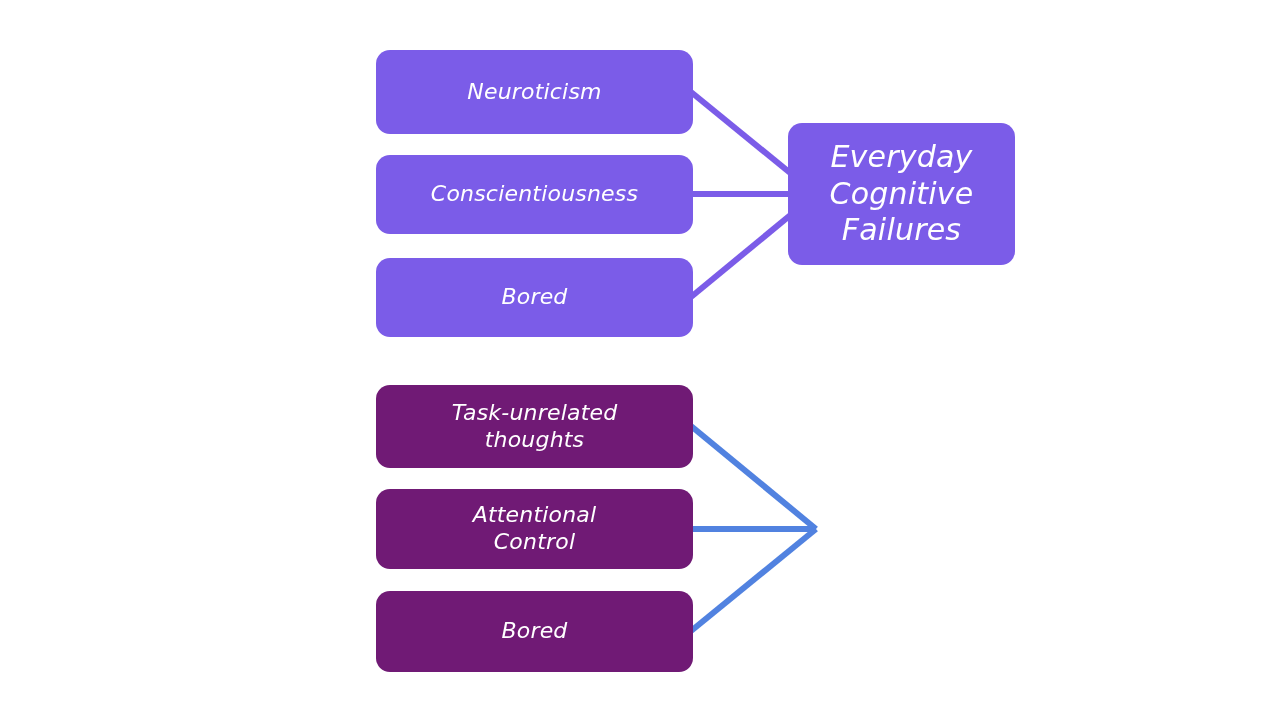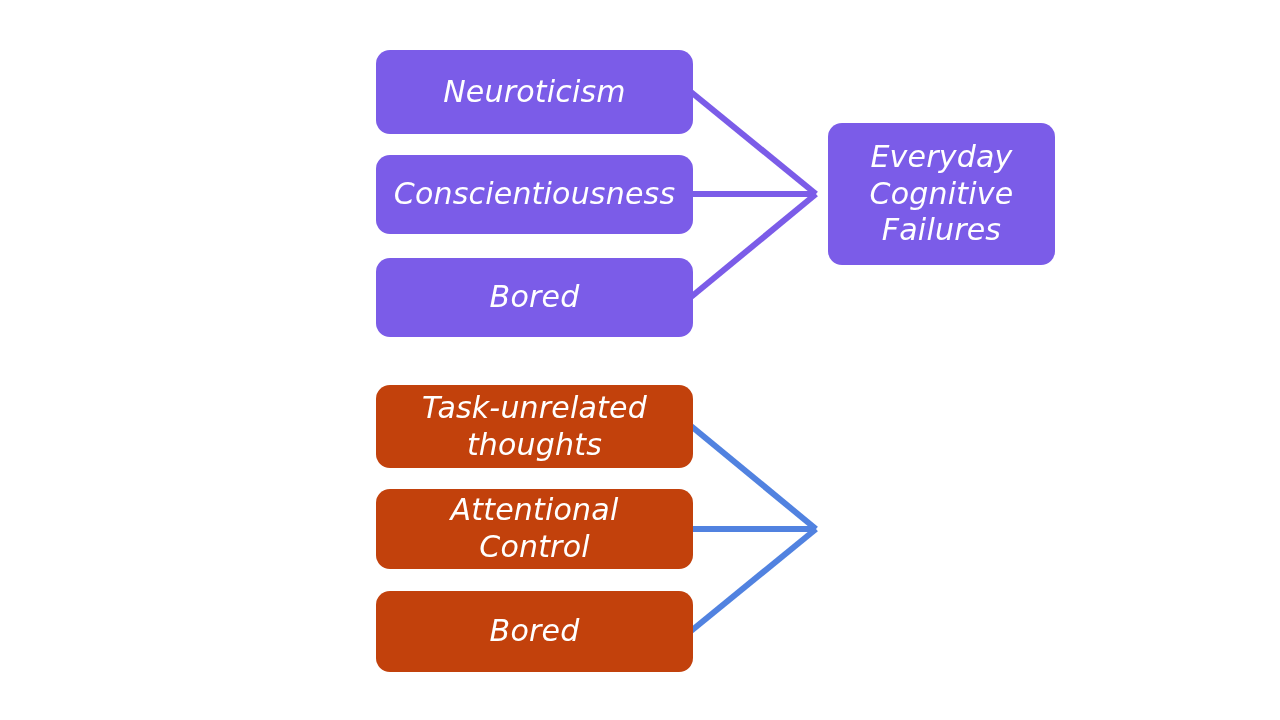--- a/index.html
+++ b/index.html
@@ -37,24 +37,24 @@
     font-weight: 400;
     letter-spacing: 0.2px;
     line-height: 1.22;
     padding: 2px 8px;
   }
   .node-label {
     display: block;
     width: 100%;
     white-space: pre-line;
   }
-  .src-node { font-size: 30px; justify-content: flex-end; }
+  .src-node { font-size: 22px; justify-content: flex-end; }
   .tgt-node { font-size: 30px; }
   .grp-purple { background: #7b5ce8; }
-  .grp-blue   { background: #c2410c; }
+  .grp-blue   { background: #701a75; }
 </style>
 </head>
 <body>
 
 <div id="canvas">
 
   <svg class="edge-layer" viewBox="0 0 1280 720" width="1280" height="720" aria-hidden="true">
     <g stroke="#7b5ce8" stroke-width="6" fill="none" stroke-linecap="butt">
       <line x1="691" y1="92" x2="816" y2="194"></line>
       <line x1="691" y1="194" x2="816" y2="194"></line>
@@ -75,21 +75,21 @@
   </div>
 
   <div class="node src-node grp-purple" style="left:376px; top:155px; width:317px; height:79px;">
     <span class="node-label">Conscientiousness</span>
   </div>
 
   <div class="node src-node grp-purple" style="left:376px; top:258px; width:317px; height:79px;">
     <span class="node-label">Bored</span>
   </div>
 
-  <div class="node tgt-node grp-purple" style="left:828px; top:123px; width:227px; height:142px;">
+  <div class="node tgt-node grp-purple" style="left:788px; top:123px; width:227px; height:142px;">
     <span class="node-label">Everyday
 Cognitive
 Failures</span>
   </div>
 
   <div class="node src-node grp-blue" style="left:376px; top:385px; width:317px; height:83px;">
     <span class="node-label">Task-unrelated
 thoughts</span>
   </div>
 

